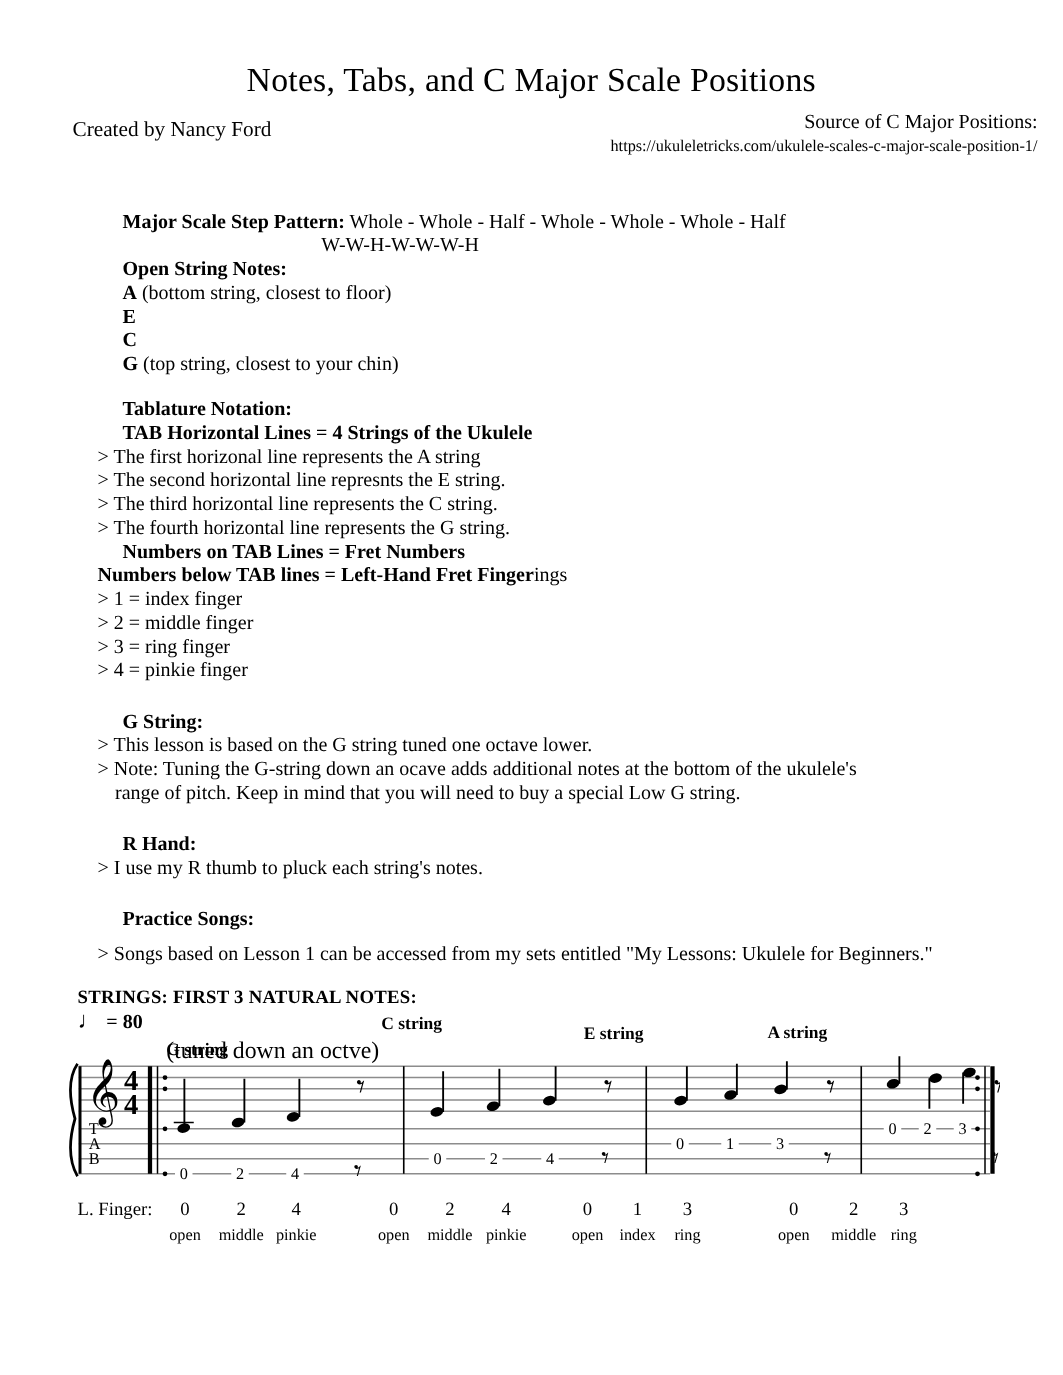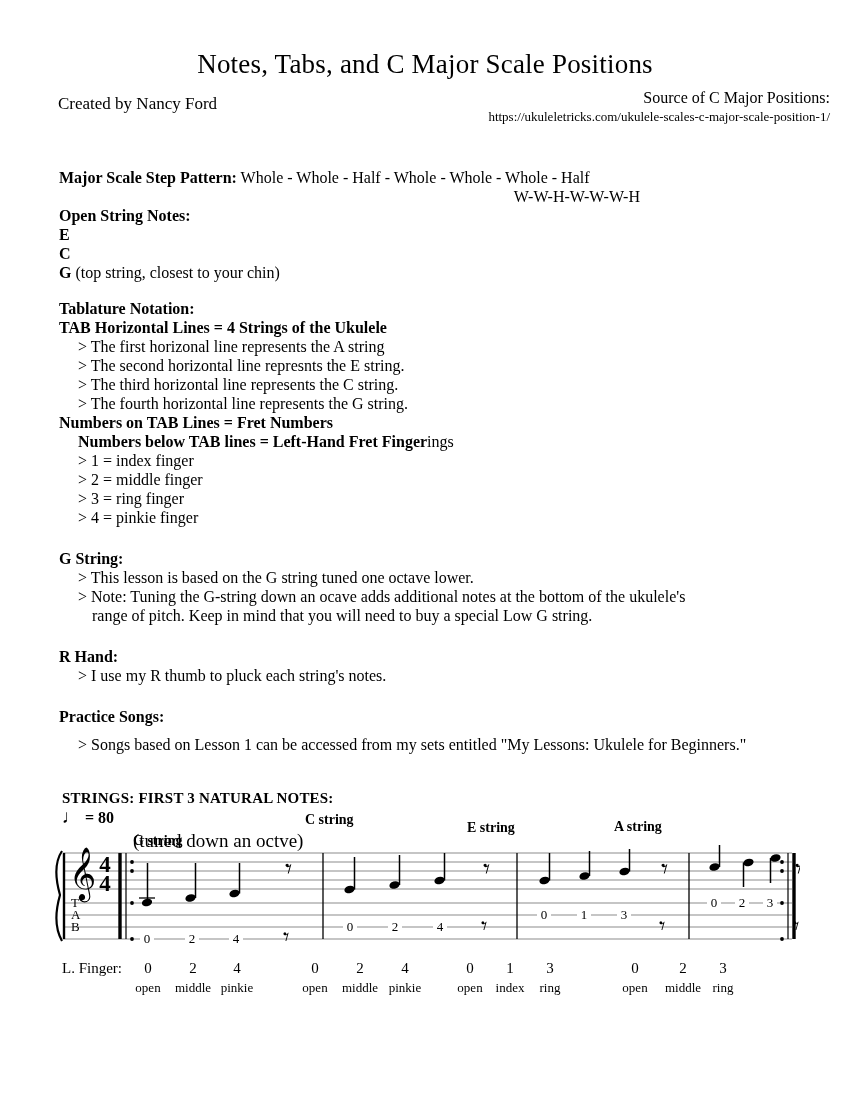--- a/index.html
+++ b/index.html
@@ -16,22 +16,22 @@
   .title-line2{font-size:27px;line-height:32px;letter-spacing:.2px;}
 
   .byline-row{position:relative;height:42px;margin-top:8px;}
   .created-by{position:absolute;left:58px;top:6px;font-size:17px;}
   .source-wrap{position:absolute;left:360px;top:0;width:470px;text-align:right;}
   .source-title{font-size:16px;line-height:20px;}
   .source-url{font-size:13px;line-height:17px;}
 
   
   .body{position:absolute;left:0;top:168px;width:850px;}
-  .ln{font-size:16px;line-height:19px;padding-left:59px;}
-  .ln.center{padding-left:0;text-align:right;width:640px;}
+  .ln{font-size:16px;line-height:19px;padding-left:98px;}
+  .ln.center{padding-left:0;text-align:center;width:640px;}
   .ln.indent{padding-left:78px;}
   .ln.cont{padding-left:92px;}
   b{font-weight:bold;}
   .spacer{height:17px;}
   .spacer-sm{height:9px;}
   .spacer-lg{height:22px;}
 
   
   .notation{position:absolute;left:0;top:790px;width:826px;}
   .sec-head{font-size:15px;font-weight:bold;padding-left:62px;letter-spacing:.2px;}
@@ -74,20 +74,23 @@
     <div class="ln">
       <b>Major Scale Step Pattern:</b>
       <span>Whole - Whole - Half - Whole - Whole - Whole - Half</span>
     </div>
     <div class="ln center">W-W-H-W-W-W-H</div>
 
     <div class="ln">
       <b>Open String Notes:</b>
     </div>
     <div class="ln">
+      <b>A</b><span> (bottom string, closest to floor)</span>
+    </div>
+    <div class="ln">
       <b>E</b><span></span>
     </div>
     <div class="ln">
       <b>C</b><span></span>
     </div>
     <div class="ln">
       <b>G</b><span> (top string, closest to your chin)</span>
     </div>
 
     <div class="spacer"></div>

